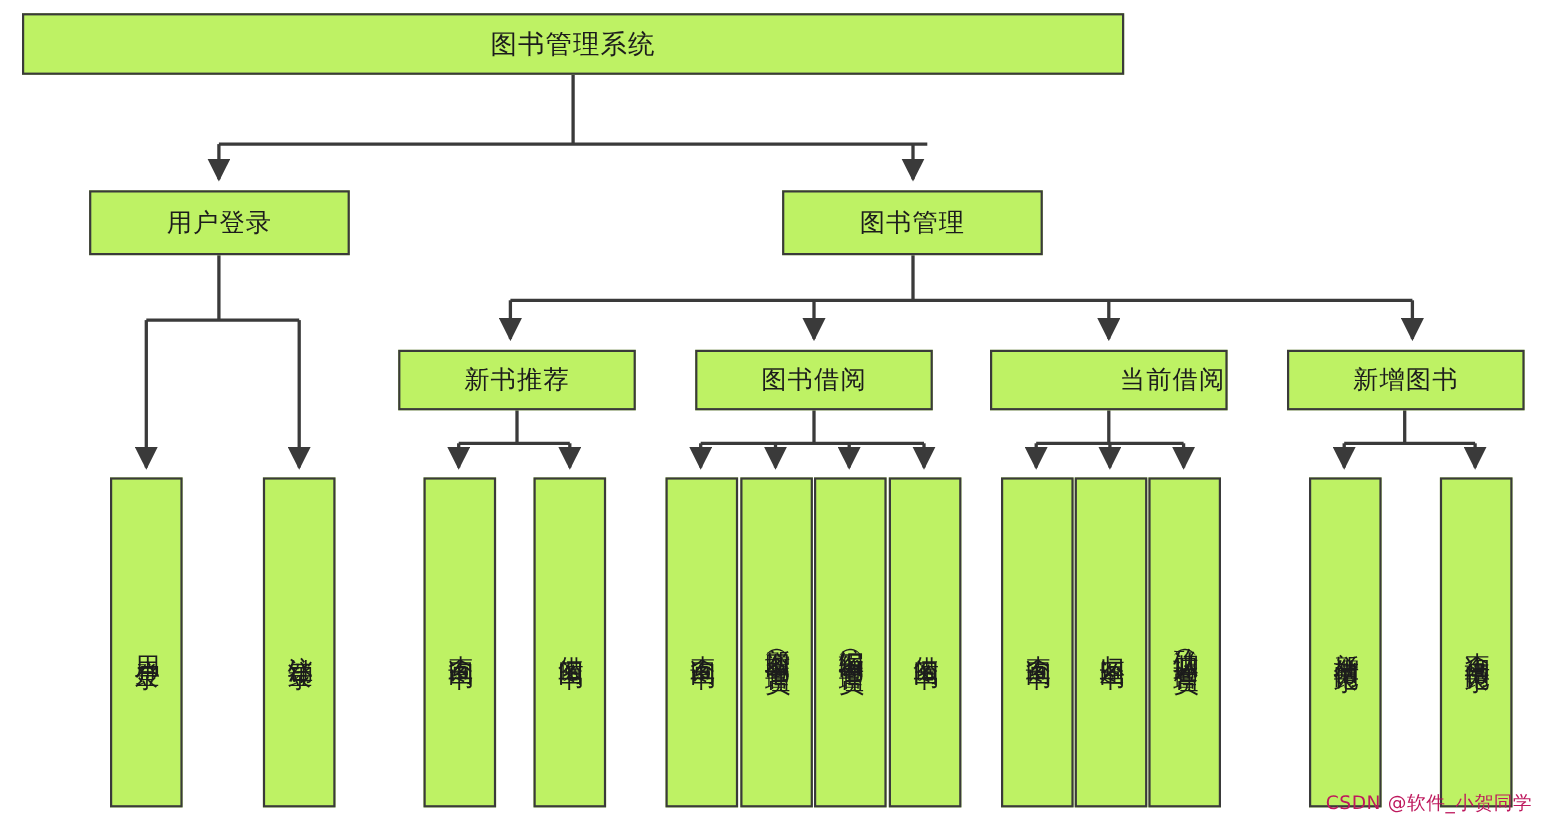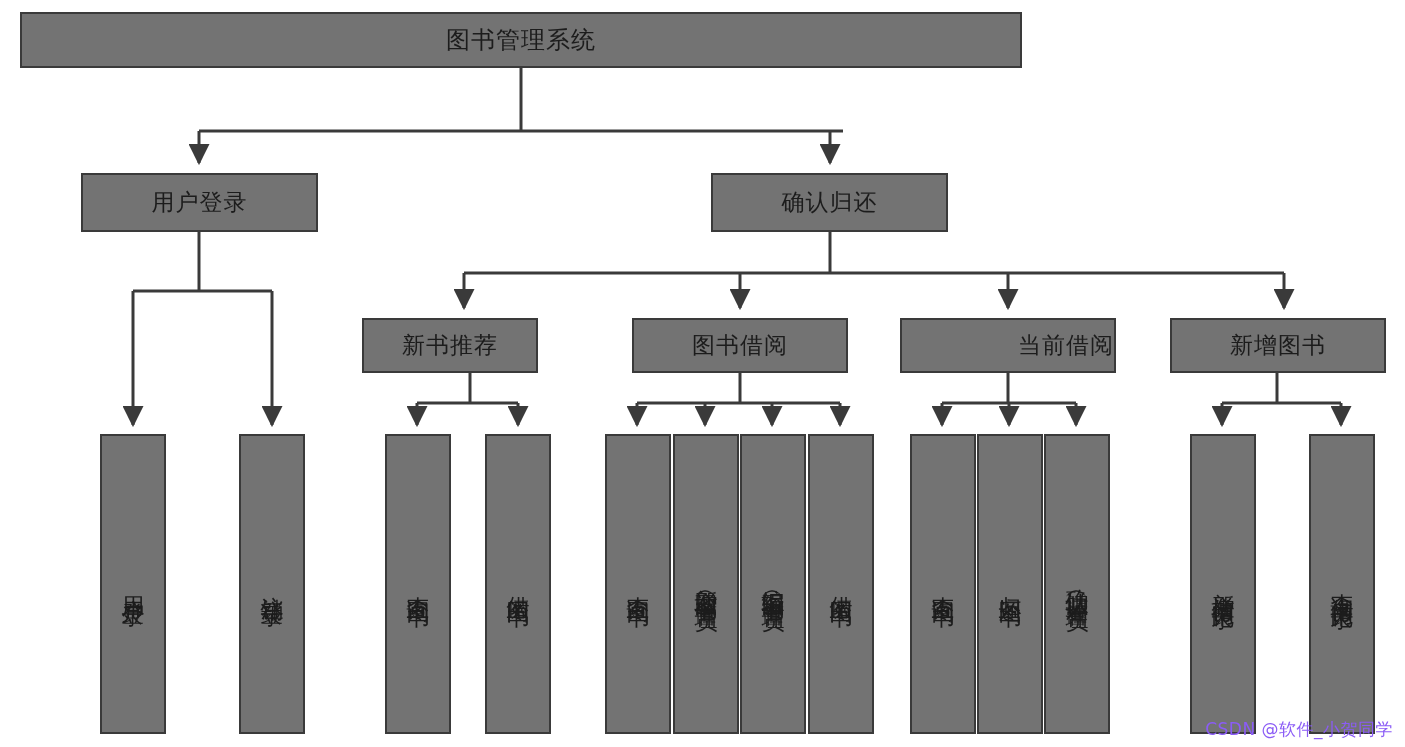--- a/index.html
+++ b/index.html
@@ -21,21 +21,21 @@
     position: absolute;
     left: 0;
     top: 0;
     width: 1405px;
     height: 747px;
   }
   .node {
     position: absolute;
     box-sizing: border-box;
     border: 2px solid #3a3a3a;
-    background: #737373;
+    background: #bef264;
     display: flex;
     align-items: center;
     justify-content: center;
     color: #1c1c1c;
     z-index: 2;
   }
   .node.horiz {
     font-size: 23px;
     letter-spacing: 1px;
   }
@@ -53,21 +53,21 @@
     white-space: nowrap;
   }
   .node.root {
     font-size: 24px;
   }
   #watermark {
     position: absolute;
     right: 12px;
     bottom: 6px;
     font-size: 17px;
-    color: #8b5cf6;
+    color: #be185d;
     z-index: 5;
     white-space: nowrap;
     letter-spacing: 0.5px;
   }
 </style>
 </head>
 <body>
 
 <div id="canvas">
 
@@ -122,24 +122,24 @@
   </svg>
 
   <div class="node horiz root" style="left:20px; top:12px; width:1002px; height:56px;">
     <span class="label">图书管理系统</span>
   </div>
 
   <div class="node horiz" style="left:81px; top:173px; width:237px; height:59px;">
     <span class="label">用户登录</span>
   </div>
   <div class="node horiz" style="left:711px; top:173px; width:237px; height:59px;">
-    <span class="label">确认归还</span>
+    <span class="label">图书管理</span>
   </div>
 
-  <div class="node horiz" style="left:362px; top:318px; width:176px; height:55px;">
+  <div class="node horiz" style="left:362px; top:318px; width:216px; height:55px;">
     <span class="label">新书推荐</span>
   </div>
   <div class="node horiz" style="left:632px; top:318px; width:216px; height:55px;">
     <span class="label">图书借阅</span>
   </div>
   <div class="node horiz" style="left:900px; top:318px; width:216px; height:55px;justify-content:flex-end;">
     <span class="label">当前借阅</span>
   </div>
   <div class="node horiz" style="left:1170px; top:318px; width:216px; height:55px;">
     <span class="label">新增图书</span>

